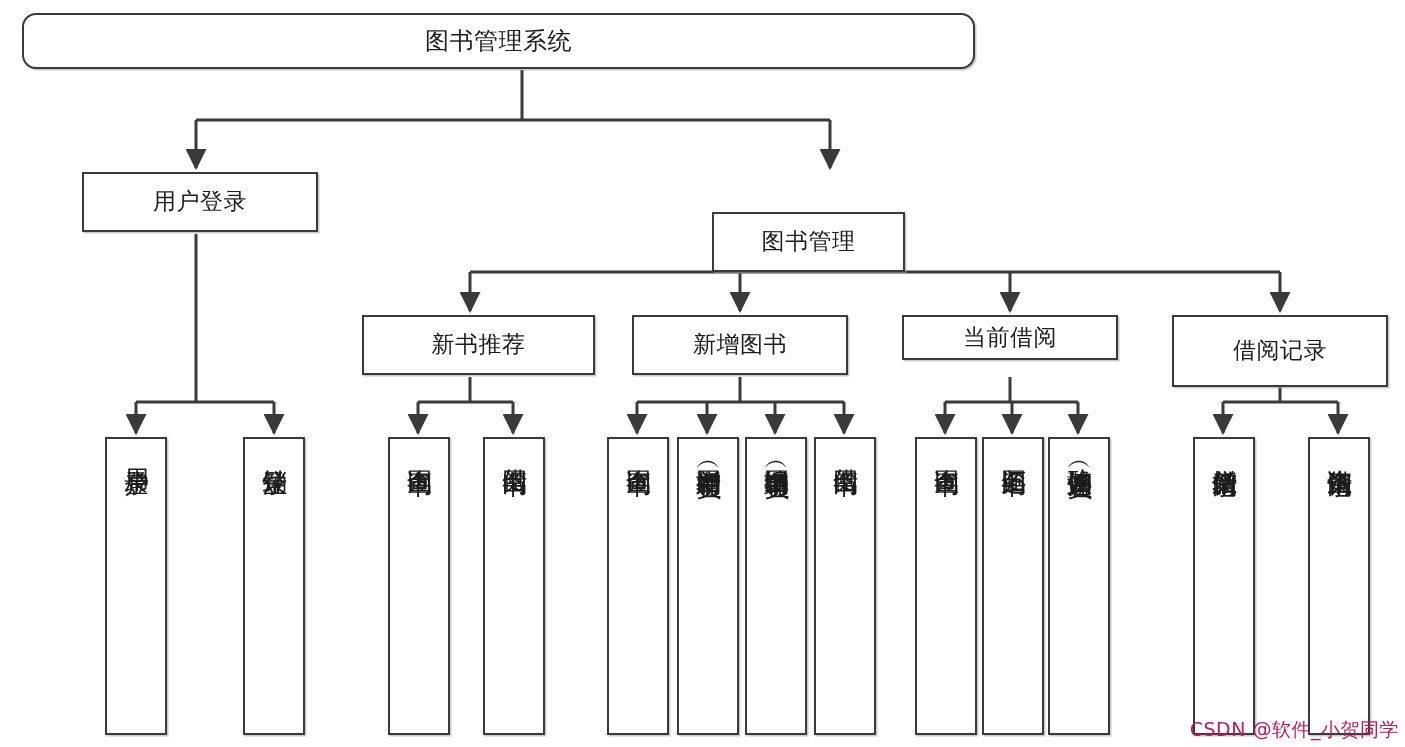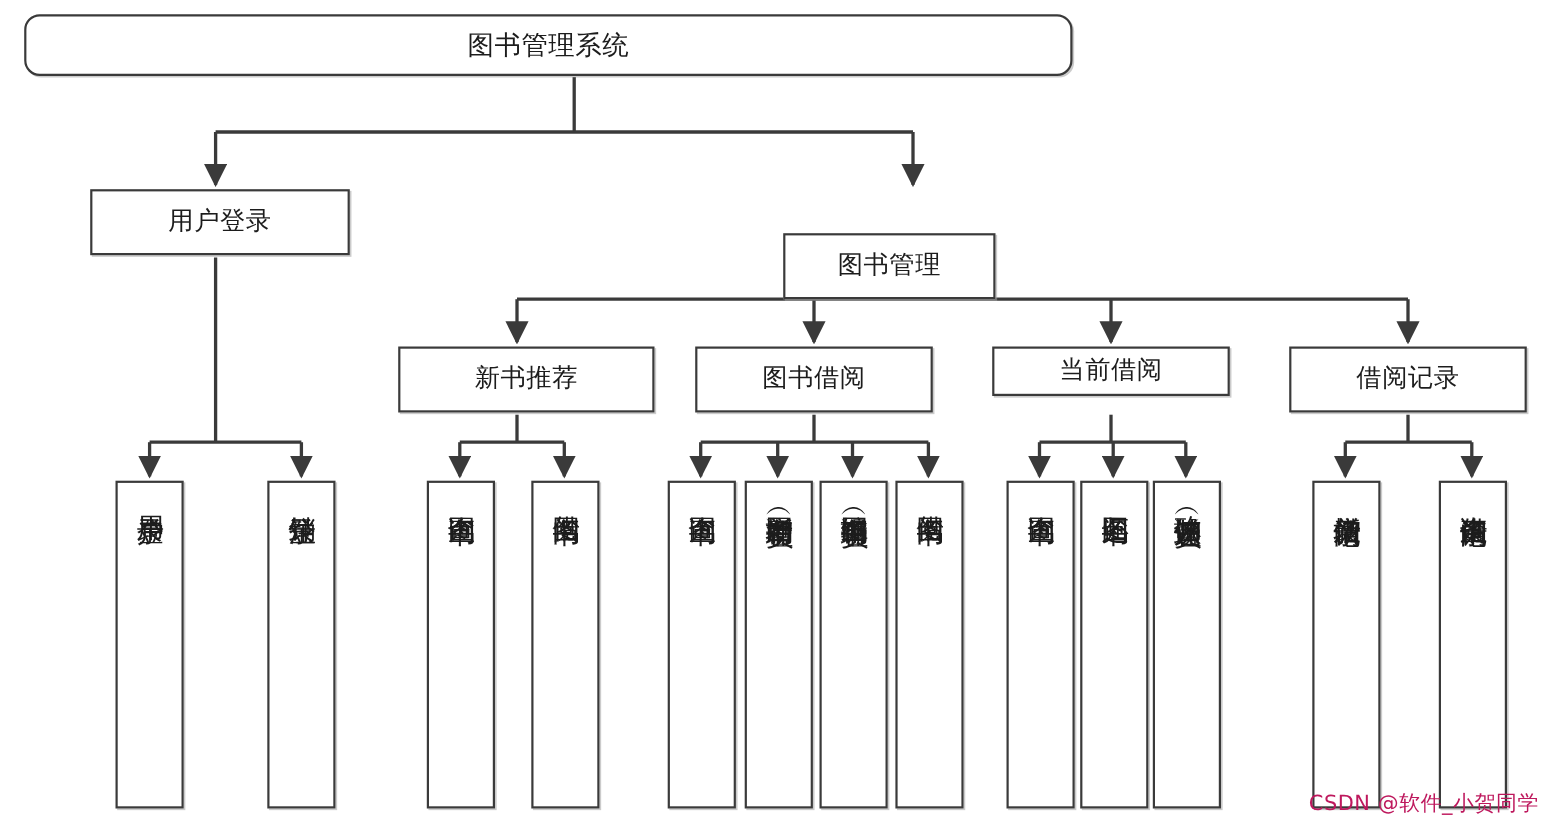--- a/index.html
+++ b/index.html
@@ -139,26 +139,26 @@
     <span class="label">用户登录</span>
   </div>
   <div class="node h" style="left:712px; top:172px; width:193px; height:60px;margin-top:40px;">
     <span class="label">图书管理</span>
   </div>
 
   <div class="node h" style="left:362px; top:315px; width:233px; height:60px;">
     <span class="label">新书推荐</span>
   </div>
   <div class="node h" style="left:632px; top:315px; width:216px; height:60px;">
-    <span class="label">图书借阅</span>
+    <span class="label">新增图书</span>
   </div>
   <div class="node h" style="left:902px; top:315px; width:216px; height:45px;">
     <span class="label">当前借阅</span>
   </div>
-  <div class="node h" style="left:1172px; top:315px; width:216px; height:60px;">
+  <div class="node h" style="left:1172px; top:315px; width:216px; height:72px;">
     <span class="label">借阅记录</span>
   </div>
 
   <div class="node v" style="left:105px; top:437px; width:62px; height:298px;">
     <span class="label">用户登录</span>
   </div>
   <div class="node v" style="left:243px; top:437px; width:62px; height:298px;">
     <span class="label">注销登录</span>
   </div>
 

